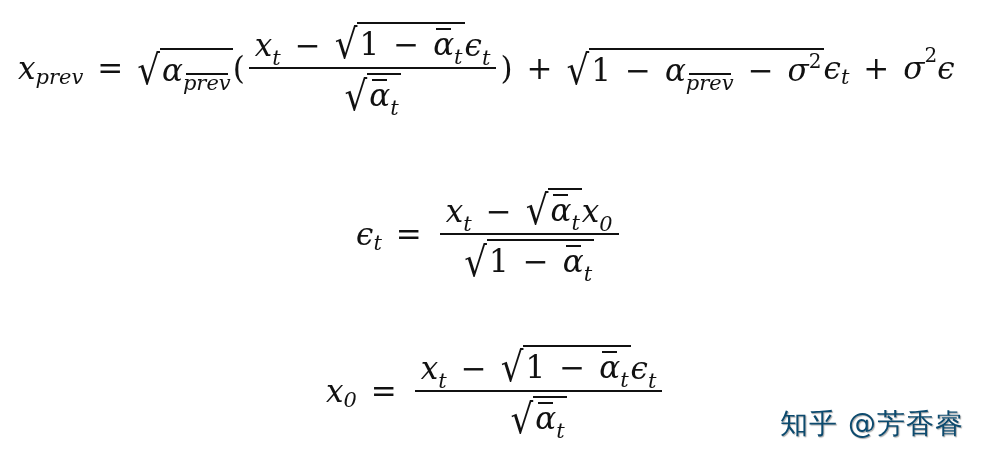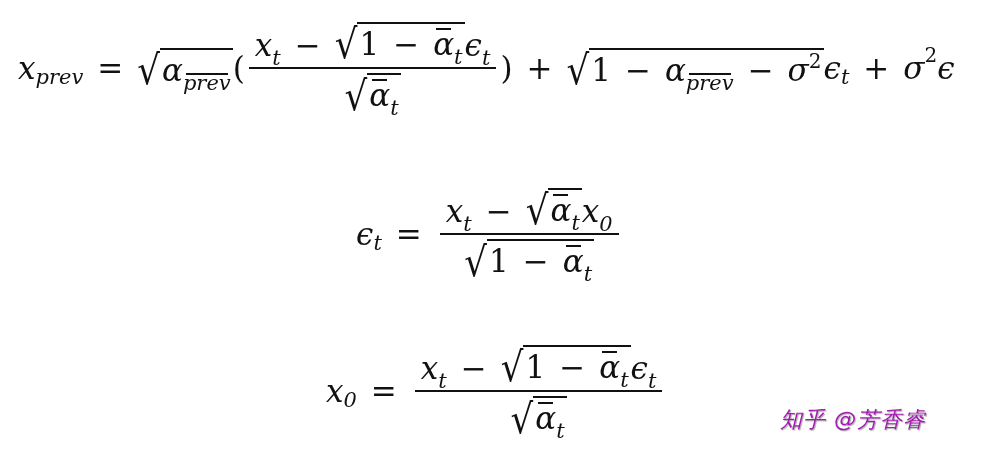--- a/index.html
+++ b/index.html
@@ -13,21 +13,21 @@
   .frac { display:inline-flex; flex-direction:column; align-items:center; margin:0 4px; }
   .frac .num { padding:0 6px 4px; display:flex; align-items:baseline; }
   .frac .bar { height:2px; background:#111; align-self:stretch; }
   .frac .den { padding:4px 6px 0; display:flex; align-items:baseline; }
   .sqrt { display:inline-flex; align-items:flex-end; }
   .sqrt .rad { font-size:1.15em; line-height:1; transform:scaleY(1.15); }
   .sqrt .body { border-top:2px solid #111; padding:2px 2px 0 2px; display:inline-flex; align-items:baseline; }
   .bar-accent { position:relative; display:inline-block; }
   .bar-accent::before { content:""; position:absolute; left:3px; right:3px; top:2px; height:2px; background:#111; }
   .watermark { position:absolute; left:780px; top:405px; font-family:"DejaVu Sans", sans-serif;
-               font-size:22px; color:#a21caf; text-shadow:1px 1px 1px #aaa; letter-spacing:1px;font-style:italic; }
+               font-size:28px; color:#0c4a6e; text-shadow:1px 1px 1px #aaa; letter-spacing:1px; }
 </style>
 </head>
 <body>
 
 <div class="eq" style="left:18px; top:22px;">
   <span class="it">x</span>
     <span class="sub">prev</span>
   <span class="op">=</span>
   <span class="sqrt">
       <span class="rad">√</span>

